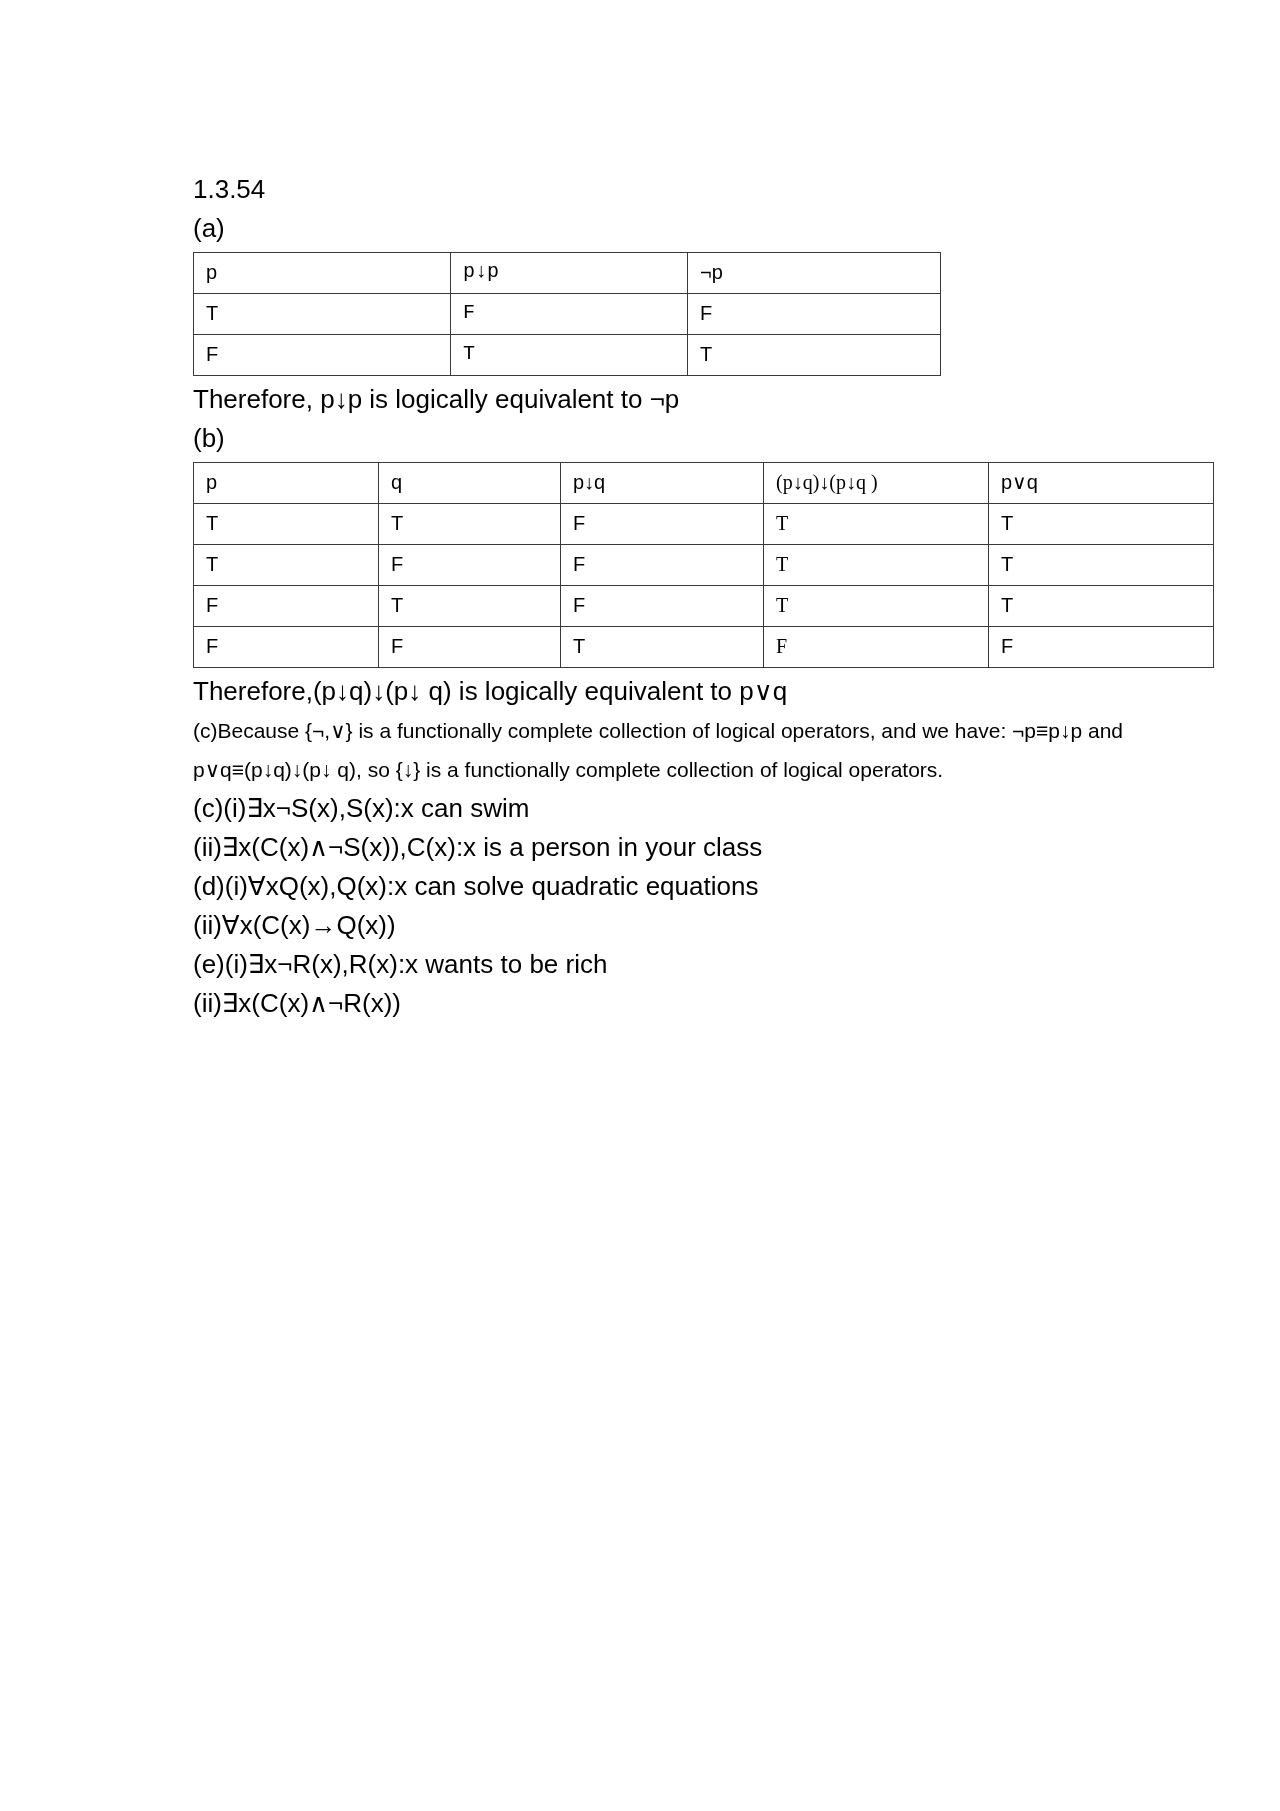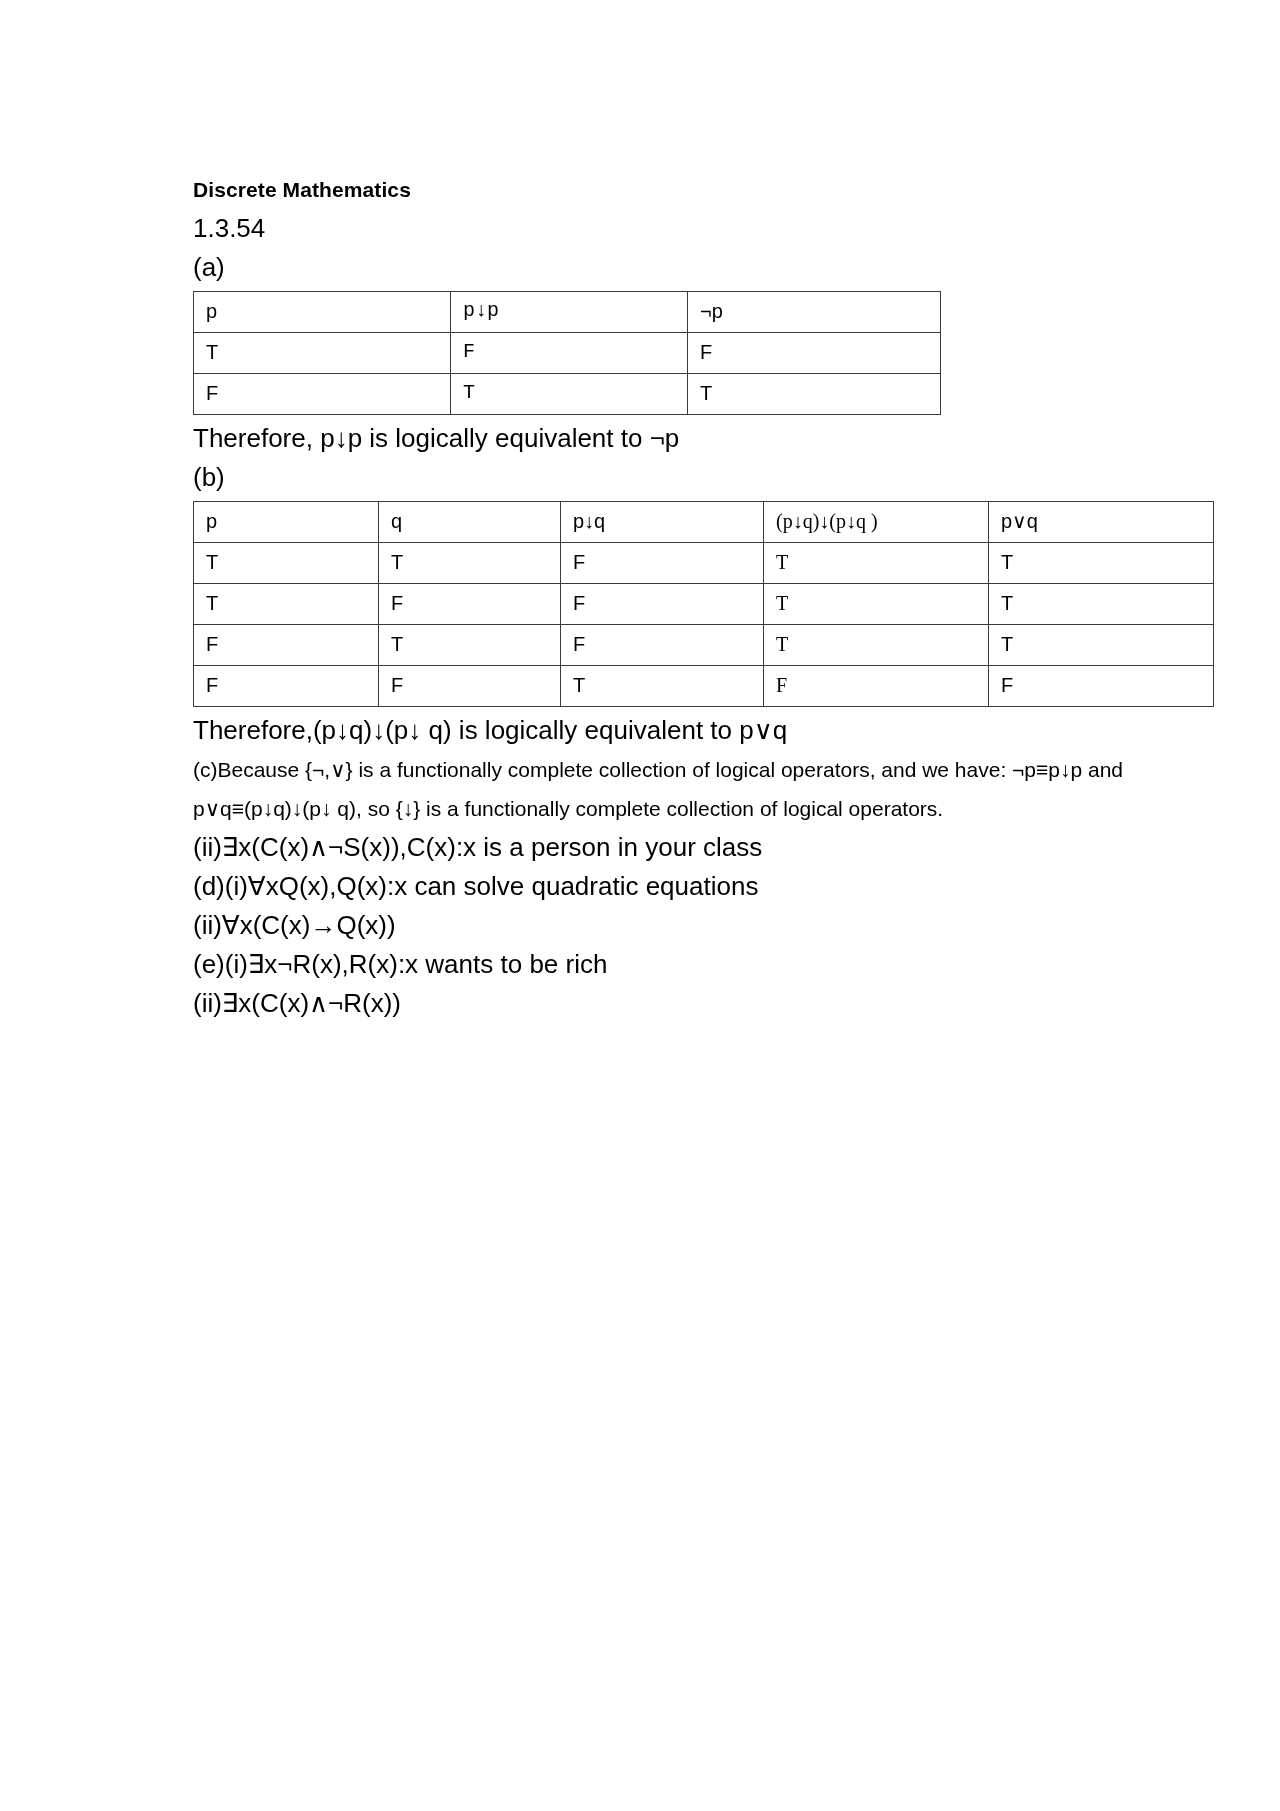--- a/index.html
+++ b/index.html
@@ -76,21 +76,20 @@
   .hdrrow td {
     height: 58px;
   }
 </style>
 </head>
 <body>
 
 <div class="page">
   <div class="content">
 
-    <div class="doc-title">Discrete Mathematics</div>
 
     <div class="line">1.3.54</div>
 
     <div class="line">(a)</div>
 
     <table class="tt t-a">
       <tbody>
         <tr>
           <td class="c0">p</td>
           <td class="c1">p↓p</td>
@@ -151,20 +150,21 @@
           <td class="c4">F</td>
         </tr>
       </tbody>
     </table>
 
     <div class="line">Therefore,(p↓q)↓(p↓ q) is logically equivalent to p∨q</div>
 
     <div class="para">(c)Because {¬,∨} is a functionally complete collection of logical operators, and we have: ¬p≡p↓p and p∨q≡(p↓q)↓(p↓ q), so {↓} is a functionally complete collection of logical operators.</div>
 
 
+    <div class="line">(c)(i)∃x¬S(x),S(x):x can swim</div>
     <div class="line">(ii)∃x(C(x)∧¬S(x)),C(x):x is a person in your class</div>
     <div class="line">(d)(i)∀xQ(x),Q(x):x can solve quadratic equations</div>
     <div class="line">(ii)∀x(C(x)→Q(x))</div>
     <div class="line">(e)(i)∃x¬R(x),R(x):x wants to be rich</div>
     <div class="line">(ii)∃x(C(x)∧¬R(x))</div>
 
   </div>
 </div>
 
 </body></html>

